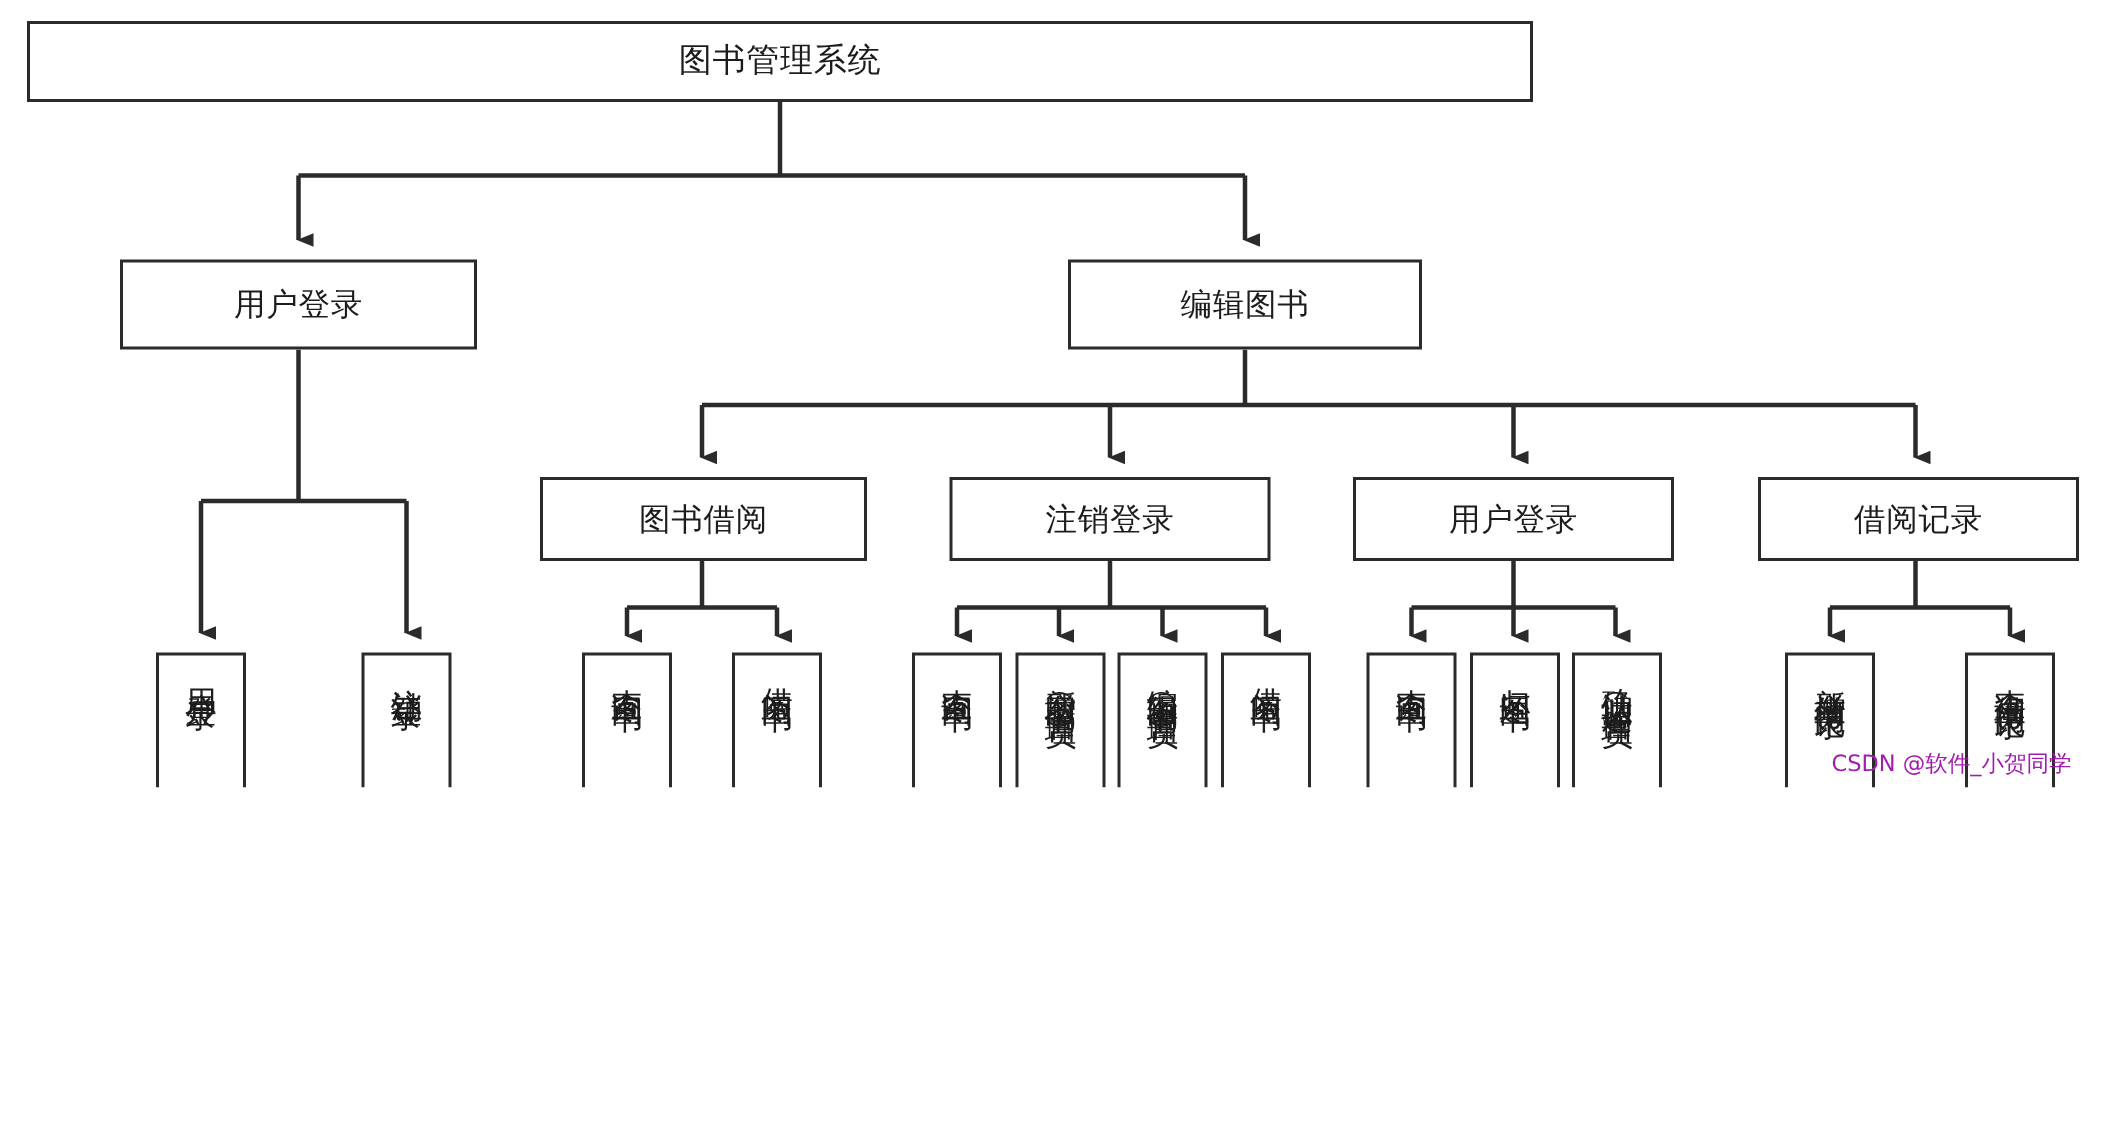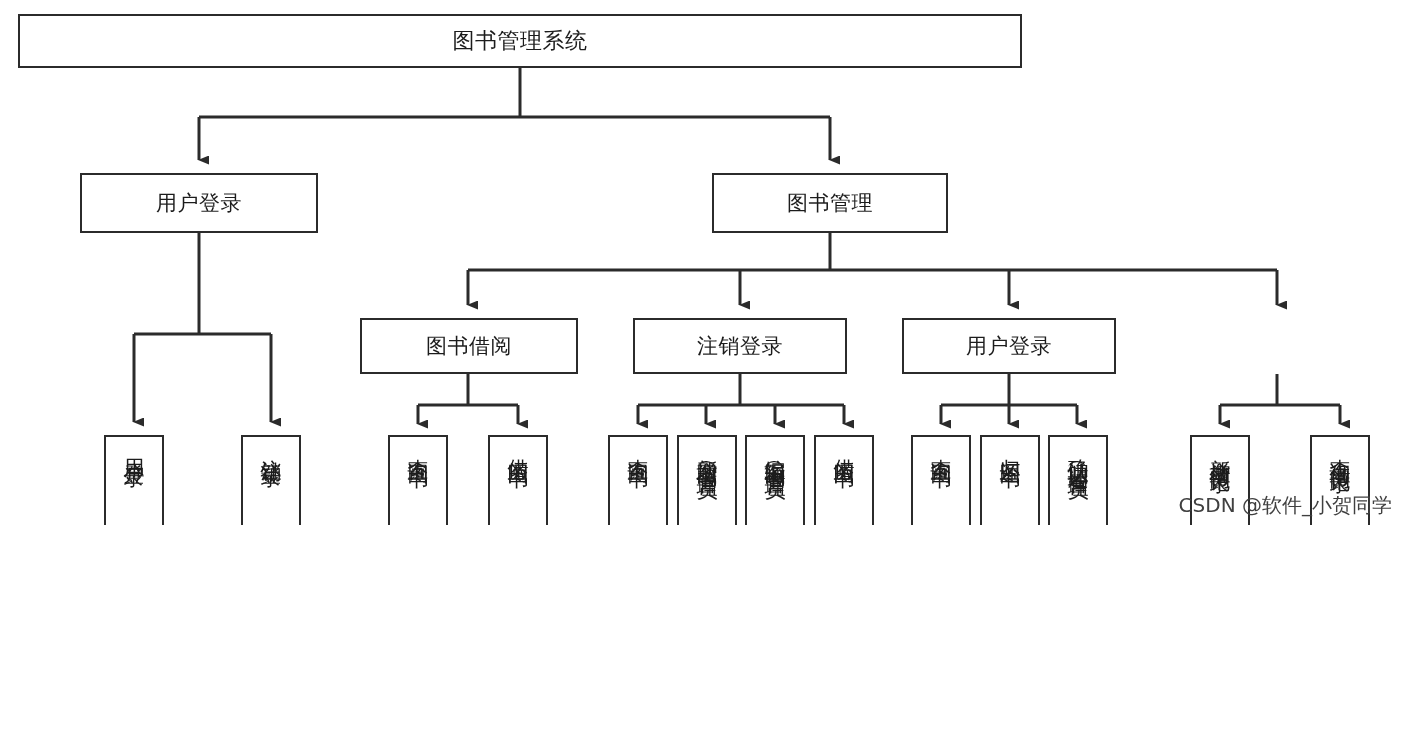--- a/index.html
+++ b/index.html
@@ -54,24 +54,24 @@
     font-size: 21px;
     line-height: 1.05;
     letter-spacing: 3px;
     white-space: normal;
   }
   .node.root .node-label {
     font-size: 22px;
   }
   .watermark {
     position: absolute;
-    right: 13px;
+    right: 24px;
     bottom: 6px;
-    font-size: 20px;
-    color: #404040;
+    font-size: 15px;
+    color: #a21caf;
     z-index: 5;
     white-space: nowrap;
     font-family: "DejaVu Sans", "Liberation Sans", sans-serif;
   }
 </style>
 </head>
 <body>
 
 <div id="canvas">
 
@@ -127,32 +127,35 @@
   </svg>
 
   <div class="node root" style="left:18px; top:14px; width:1004px; height:54px;">
     <span class="node-label">图书管理系统</span>
   </div>
 
   <div class="node" style="left:80px; top:173px; width:238px; height:60px;">
     <span class="node-label">用户登录</span>
   </div>
   <div class="node" style="left:712px; top:173px; width:236px; height:60px;">
-    <span class="node-label">图书管理</span>
+    <span class="node-label">编辑图书</span>
   </div>
 
   <div class="node" style="left:360px; top:318px; width:218px; height:56px;">
     <span class="node-label">图书借阅</span>
   </div>
   <div class="node" style="left:633px; top:318px; width:214px; height:56px;">
     <span class="node-label">注销登录</span>
   </div>
   <div class="node" style="left:902px; top:318px; width:214px; height:56px;">
     <span class="node-label">用户登录</span>
   </div>
+  <div class="node" style="left:1172px; top:318px; width:214px; height:56px;">
+    <span class="node-label">借阅记录</span>
+  </div>
 
   <div class="node vertical" style="left:104px; top:435px; width:60px; height:300px;">
     <span class="node-label">用户登录</span>
   </div>
   <div class="node vertical" style="left:241px; top:435px; width:60px; height:300px;">
     <span class="node-label">注销登录</span>
   </div>
 
   <div class="node vertical" style="left:388px; top:435px; width:60px; height:300px;">
     <span class="node-label">查询图书</span>

